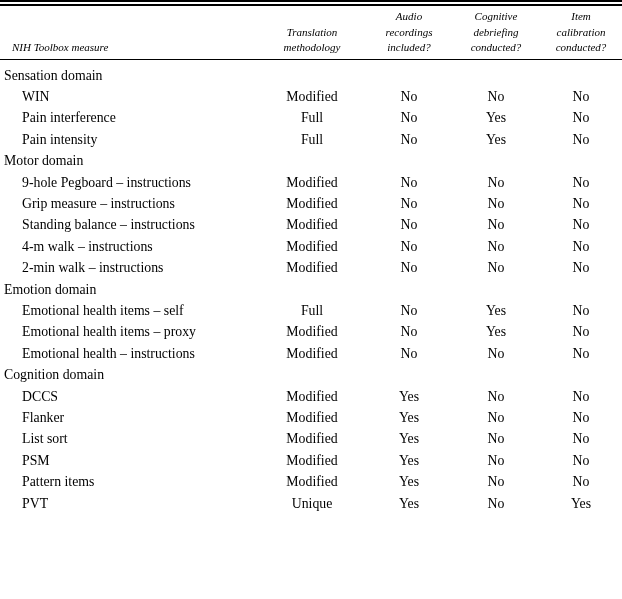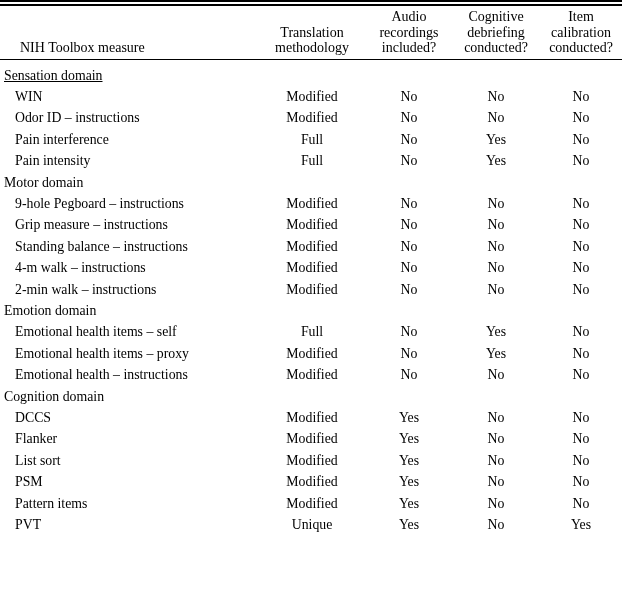--- a/index.html
+++ b/index.html
@@ -58,25 +58,26 @@
   table.tbl col.c-trans   { width: 108px; }
   table.tbl col.c-audio   { width: 86px; }
   table.tbl col.c-cog     { width: 88px; }
   table.tbl col.c-item    { width: 82px; }
 
   thead th {
     font-weight: normal;
     vertical-align: bottom;
     padding: 0 0 3px 0;
     line-height: 15.5px;
-    font-size: 14px;
+    font-size: 11px;
+    font-style: italic;
   }
   thead th.h-measure {
     text-align: left;
-    padding-left: 20px;
+    padding-left: 12px;
   }
   thead th.h-center {
     text-align: center;
   }
   .hdr-block {
     display: block;
   }
   .header-spacer {
     height: 8px;
   }
@@ -86,27 +87,27 @@
     line-height: 21.4px;
     height: 21.4px;
     font-size: 13.8px;
     white-space: nowrap;
   }
   td.measure {
     text-align: left;
     padding-left: 4px;
   }
   td.measure.indent {
-    padding-left: 15px;
+    padding-left: 22px;
   }
   td.val {
     text-align: center;
   }
 
-  .first-body-row td { padding-top: 5px; text-decoration: underline; }
+  .first-body-row td { padding-top: 5px; }
 </style>
 </head>
 <body>
 
 <div class="table-wrap">
 
   <div class="rule-top-thin"></div>
   <div class="rule-top-gap"></div>
   <div class="rule-top-thick"></div>
 
@@ -170,27 +171,20 @@
           <td class="val"></td>
         </tr>
         <tr>
           <td class="measure indent">WIN</td>
           <td class="val">Modified</td>
           <td class="val">No</td>
           <td class="val">No</td>
           <td class="val">No</td>
         </tr>
         <tr>
-          <td class="measure indent">Odor ID – instructions</td>
-          <td class="val">Modified</td>
-          <td class="val">No</td>
-          <td class="val">No</td>
-          <td class="val">No</td>
-        </tr>
-        <tr>
           <td class="measure indent">Pain interference</td>
           <td class="val">Full</td>
           <td class="val">No</td>
           <td class="val">Yes</td>
           <td class="val">No</td>
         </tr>
         <tr>
           <td class="measure indent">Pain intensity</td>
           <td class="val">Full</td>
           <td class="val">No</td>

